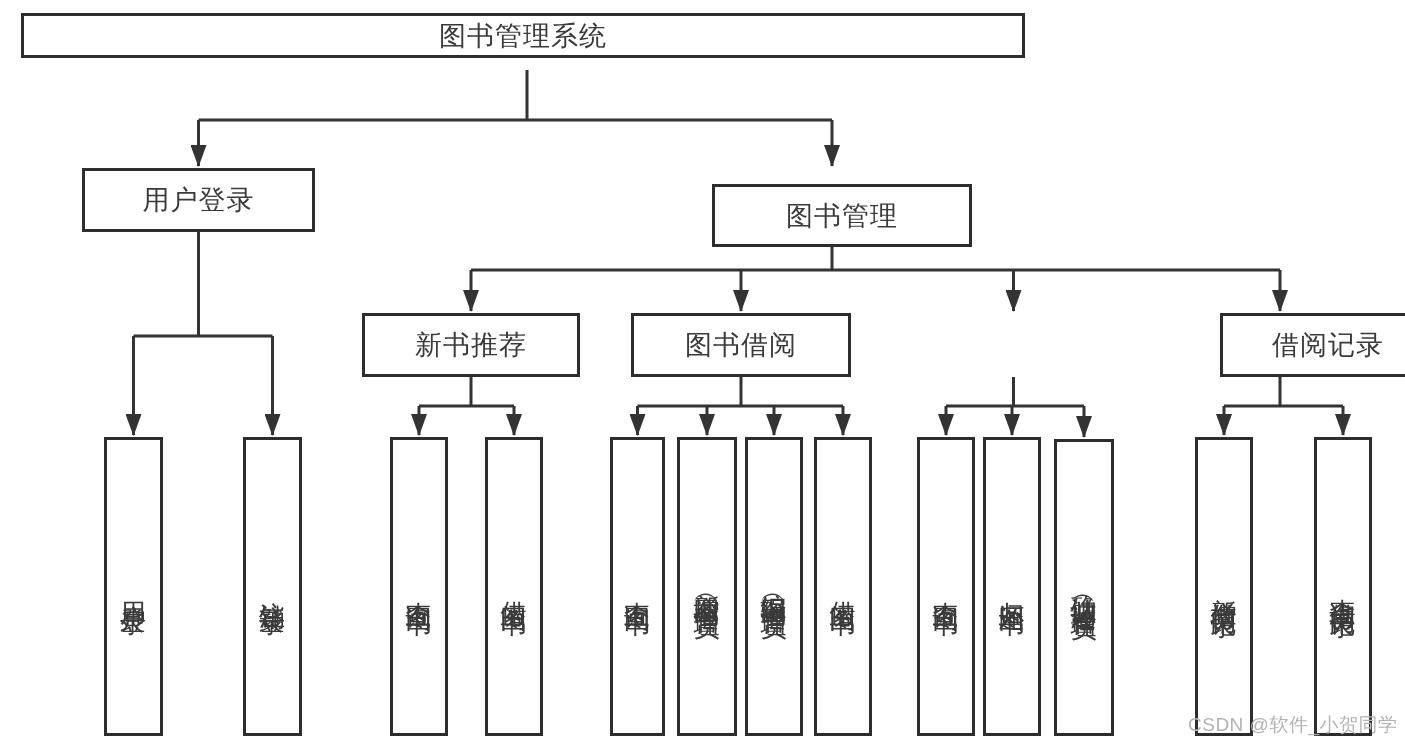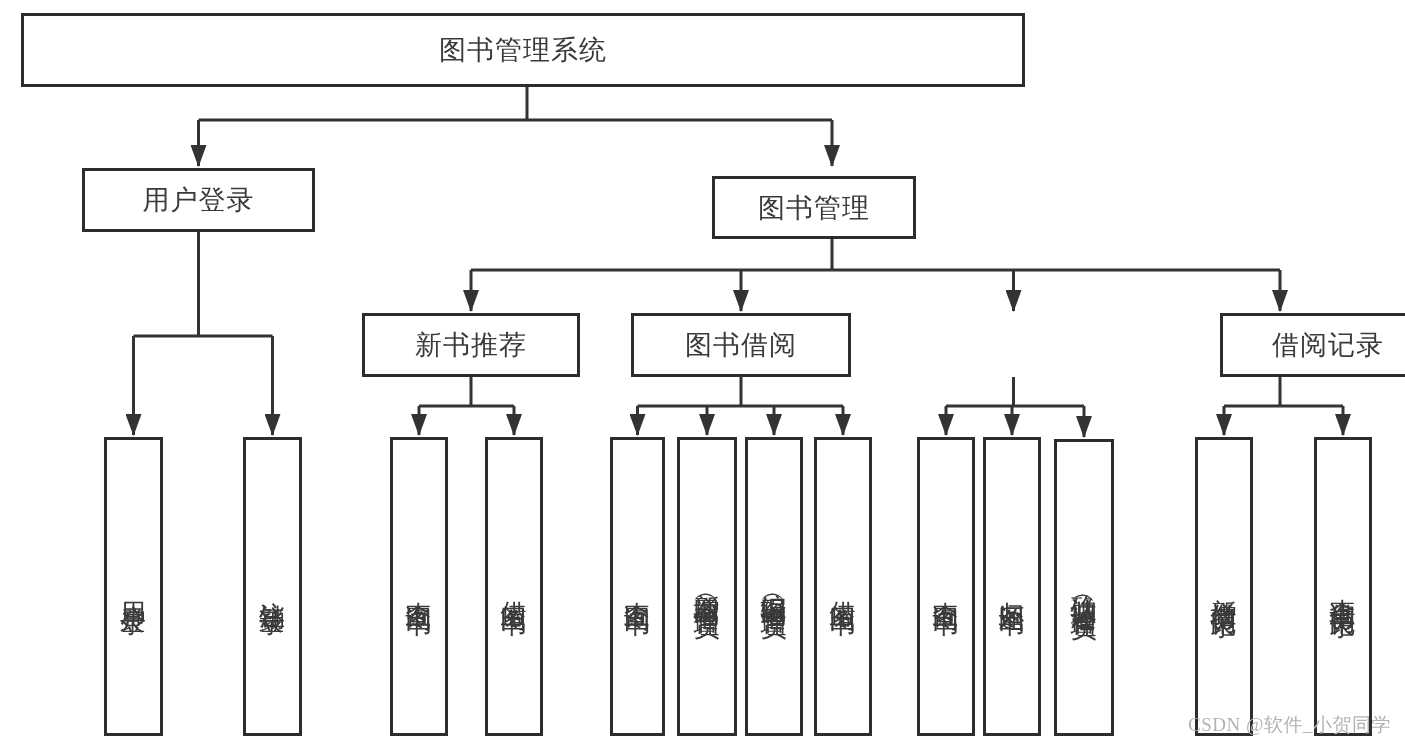--- a/index.html
+++ b/index.html
@@ -36,21 +36,20 @@
   }
   .watermark{
     position:absolute;
     z-index:3;
     left:1188px;
     top:712px;
     font-size:19px;
     color:#b3b3b3;
     letter-spacing:0.5px;
     white-space:nowrap;
-    font-family:Liberation Serif, serif;
   }
 </style>
 </head>
 <body>
 
 <div id="canvas">
 
   <svg id="wires" width="1405" height="747" viewBox="0 0 1405 747">
     <defs>
       <marker id="arrow" markerUnits="userSpaceOnUse" markerWidth="22" markerHeight="16" viewBox="0 0 22 16" refX="21" refY="8" orient="auto">
@@ -106,24 +105,24 @@
     </g>
 
     <g stroke="#333333" stroke-width="3" fill="none">
       <path d="M1280,377 V406"></path>
       <path d="M1224,406 H1343"></path>
       <path d="M1224,406 V435" marker-end="url(#arrow)"></path>
       <path d="M1343,406 V435" marker-end="url(#arrow)"></path>
     </g>
   </svg>
 
-  <div class="node hbox" style="left:21px;top:13px;width:1004px;height:74px">图书管理系统</div>
+  <div class="node hbox" style="left:21px;top:13px;width:1004px;height:45px">图书管理系统</div>
 
   <div class="node hbox" style="left:82px;top:168px;width:233px;height:64px">用户登录</div>
-  <div class="node hbox" style="left:712px;top:176px;width:204px;height:63px">图书管理</div>
+  <div class="node hbox" style="left:712px;top:184px;width:260px;height:63px">图书管理</div>
 
   <div class="node hbox" style="left:631px;top:313px;width:220px;height:64px">图书借阅</div>
   <div class="node hbox" style="left:362px;top:313px;width:218px;height:64px">新书推荐</div>
   <div class="node hbox" style="left:1220px;top:313px;width:216px;height:64px">借阅记录</div>
 
   <div class="node vbox" style="left:104px;top:437px;width:59px;height:299px">用户登录</div>
   <div class="node vbox" style="left:243px;top:437px;width:59px;height:299px">注销登录</div>
 
   <div class="node vbox" style="left:390px;top:437px;width:58px;height:299px">查询图书</div>
   <div class="node vbox" style="left:485px;top:437px;width:58px;height:299px">借阅图书</div>

